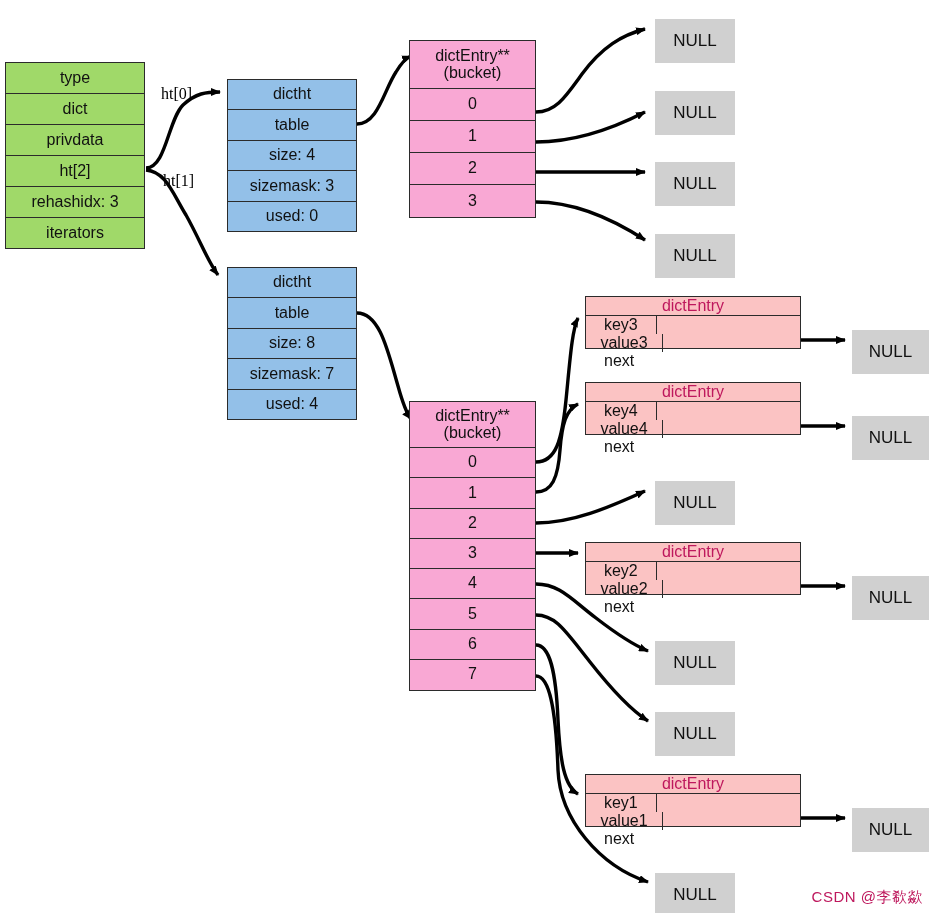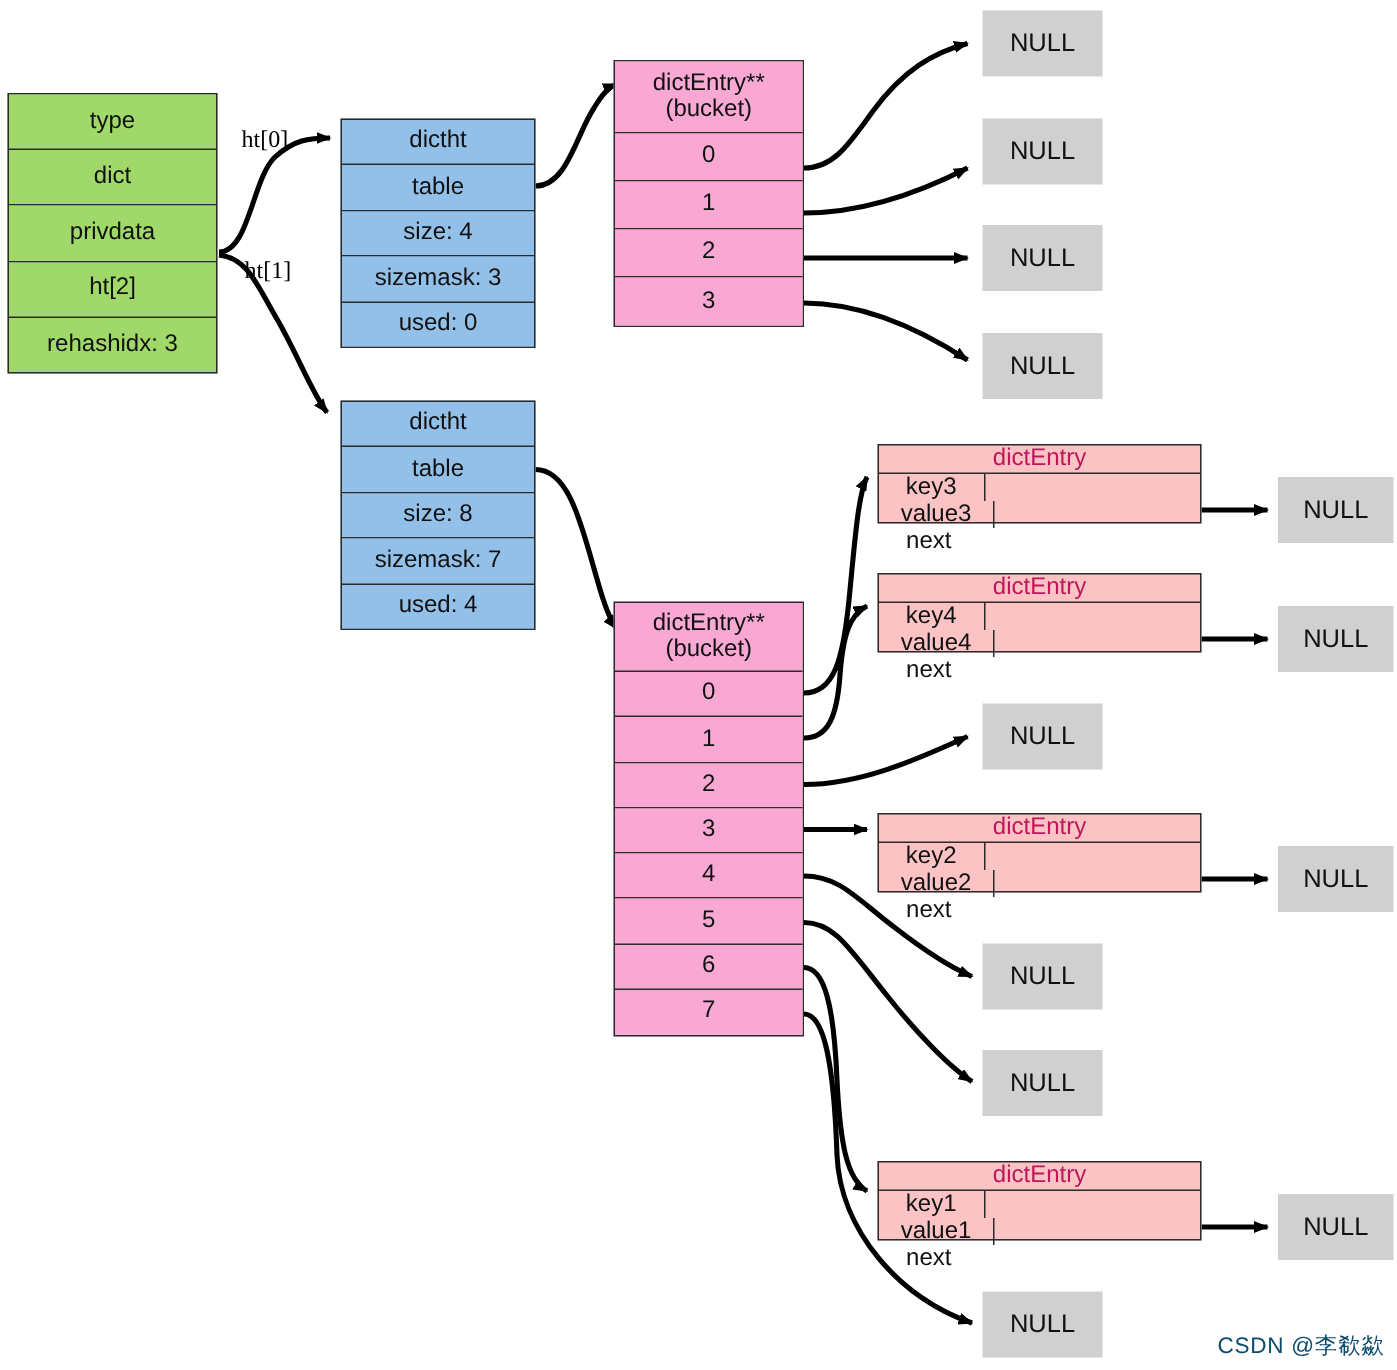--- a/index.html
+++ b/index.html
@@ -107,38 +107,39 @@
   
   .nullbox {
     position: absolute;
     box-sizing: border-box;
     background: #d0d0d0;
     display: flex;
     align-items: center;
     justify-content: center;
     font-size: 17px;
     color: #111;
+    margin-top: 12px;
   }
 
   
   .edge-label {
     position: absolute;
     font-family: "Liberation Serif", serif;
     font-size: 16px;
     color: #000;
     white-space: nowrap;
   }
 
   
   .watermark {
     position: absolute;
     right: 8px;
     bottom: 6px;
     font-size: 15px;
-    color: #0c4a6e;
+    color: #be185d;
     letter-spacing: 0.5px;
     white-space: nowrap;
   }
 </style>
 </head>
 <body>
 
 <div id="canvas">
 
   <svg class="svg-layer" viewBox="0 0 931 913">
@@ -184,20 +185,21 @@
       <path d="M801,818 L845,818"></path>
     </g>
   </svg>
 
   <div class="box green" style="left:5px; top:62px; width:140px; height:187px;">
     <div class="row">type</div>
     <div class="row">dict</div>
     <div class="row">privdata</div>
     <div class="row">ht[2]</div>
     <div class="row">rehashidx: 3</div>
+    <div class="row">iterators</div>
   </div>
 
   <div class="edge-label" style="left:161px; top:85px;">ht[0]</div>
   <div class="edge-label" style="left:163px; top:172px;">ht[1]</div>
 
   <div class="box blue" style="left:227px; top:79px; width:130px; height:153px;">
     <div class="row">dictht</div>
     <div class="row">table</div>
     <div class="row">size: 4</div>
     <div class="row">sizemask: 3</div>

